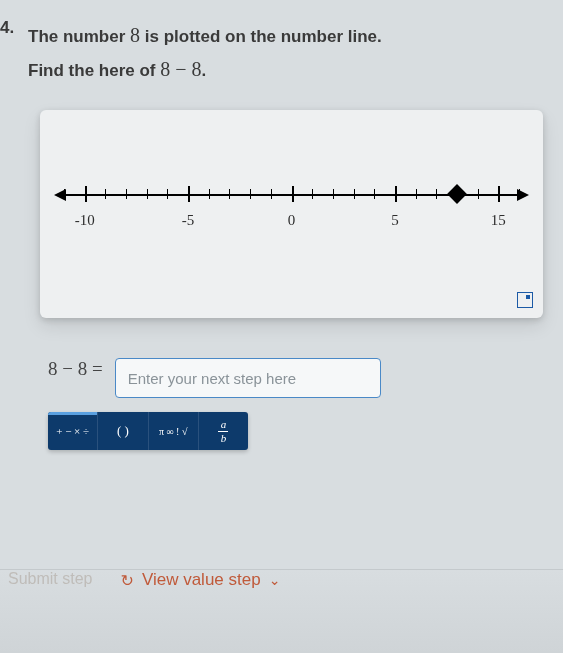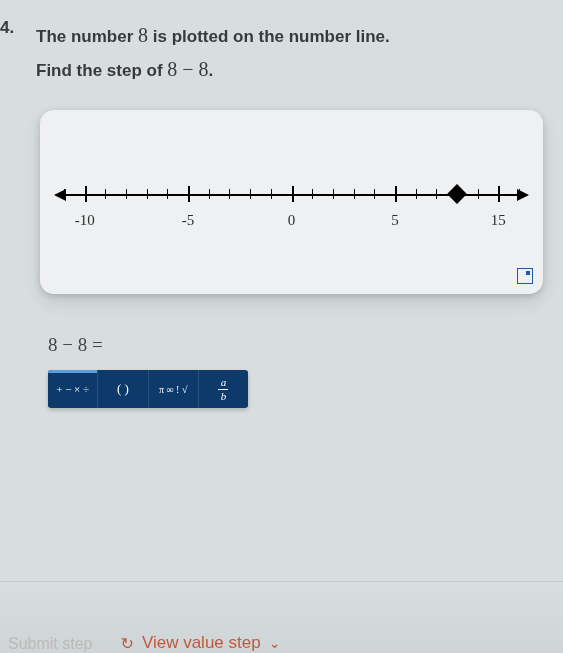--- a/index.html
+++ b/index.html
@@ -14,39 +14,39 @@
   }
   .question-num {
     position: absolute;
     left: 0;
     top: 18px;
     font-size: 17px;
     font-weight: 600;
     color: #3a3a3a;
   }
   .prompt {
-    padding: 18px 20px 0 36px;
+    padding: 18px 20px 0 28px;
   }
   .prompt p {
     font-size: 17px;
     font-weight: 600;
     color: #3a3a3a;
     line-height: 1.7;
   }
   .math-inline {
     font-family: 'Times New Roman', serif;
     font-weight: 400;
     font-size: 20px;
   }
   .number-line-card {
     margin: 24px 20px 0 40px;
     background: #eef0f1;
-    border-radius: 14px;
+    border-radius: 6px;
     box-shadow: 0 2px 6px rgba(0,0,0,0.15), 0 8px 18px rgba(0,0,0,0.10);
-    height: 184px;
+    height: 208px;
     position: relative;
   }
   .number-line {
     position: absolute;
     top: 84px;
     left: 24px;
     right: 24px;
     height: 60px;
   }
   .nl-axis {
@@ -156,23 +156,23 @@
   .tool-frac { display: flex; flex-direction: column; align-items: center; font-style: italic; font-size: 11px; line-height: 1; }
   .tool-frac .bar { border-top: 1px solid #fff; width: 10px; margin: 1px 0; }
   .tool-ab { font-style: italic; }
   .tool-ab sup { font-size: 9px; }
   .tool-pi { display: flex; flex-direction: column; font-size: 10px; line-height: 1.1; align-items: center; }
   .bottom-bar {
     position: absolute;
     bottom: 0;
     left: 0;
     right: 0;
-    height: 72px;
-    display: flex;
-    align-items: flex-end;
+    height: 84px;
+    display: flex;
+    align-items: flex-start;
     background: linear-gradient(#d8dde0, #cfd4d7);
     border-top: 1px solid rgba(0,0,0,0.05);
   }
   .submit-btn {
     margin-left: 8px;
     background: transparent;
     border: none;
     color: #b0a8a0;
     font-size: 16px;
     font-weight: 500;
@@ -197,21 +197,21 @@
 </head>
 <body>
 
 <div class="question-num">4.</div>
 
 <div class="prompt">
   <p>
     <span>The number </span><span class="math-inline">8</span><span> is plotted on the number line.</span>
   </p>
   <p>
-    <span>Find the step of </span><span class="math-inline">8 − 8</span><span>.</span>
+    <span>Find the here of </span><span class="math-inline">8 − 8</span><span>.</span>
   </p>
 </div>
 
 <div class="number-line-card">
   <div class="number-line" id="number-line">
     <div class="nl-axis"></div>
     <div class="nl-arrow-left"></div>
     <div class="nl-arrow-right"></div>
   <div class="tick minor" style="left: 0%;"></div>
       <div class="tick major" style="left: 4.54545%;"></div>
@@ -241,20 +241,21 @@
       <div class="tick major" style="left: 95.4545%;"></div>
       <div class="tick-label" style="left: 95.4545%;">15</div>
       <div class="tick minor" style="left: 100%;"></div>
       <div class="plotted-point" style="left: 86.3636%;"></div>
     </div>
   <div class="fullscreen-icon"></div>
 </div>
 
 <div class="answer-row">
   <span class="answer-label">8 − 8 =</span>
+  <input class="answer-input" type="text" placeholder="Enter your next step here" style="">
 </div>
 
 <div class="toolbar">
   <button class="tool-btn active">
     <div class="tool-ops">+ −
 × ÷</div>
   </button>
   <button class="tool-btn">
     <span>( )</span>
   </button>

